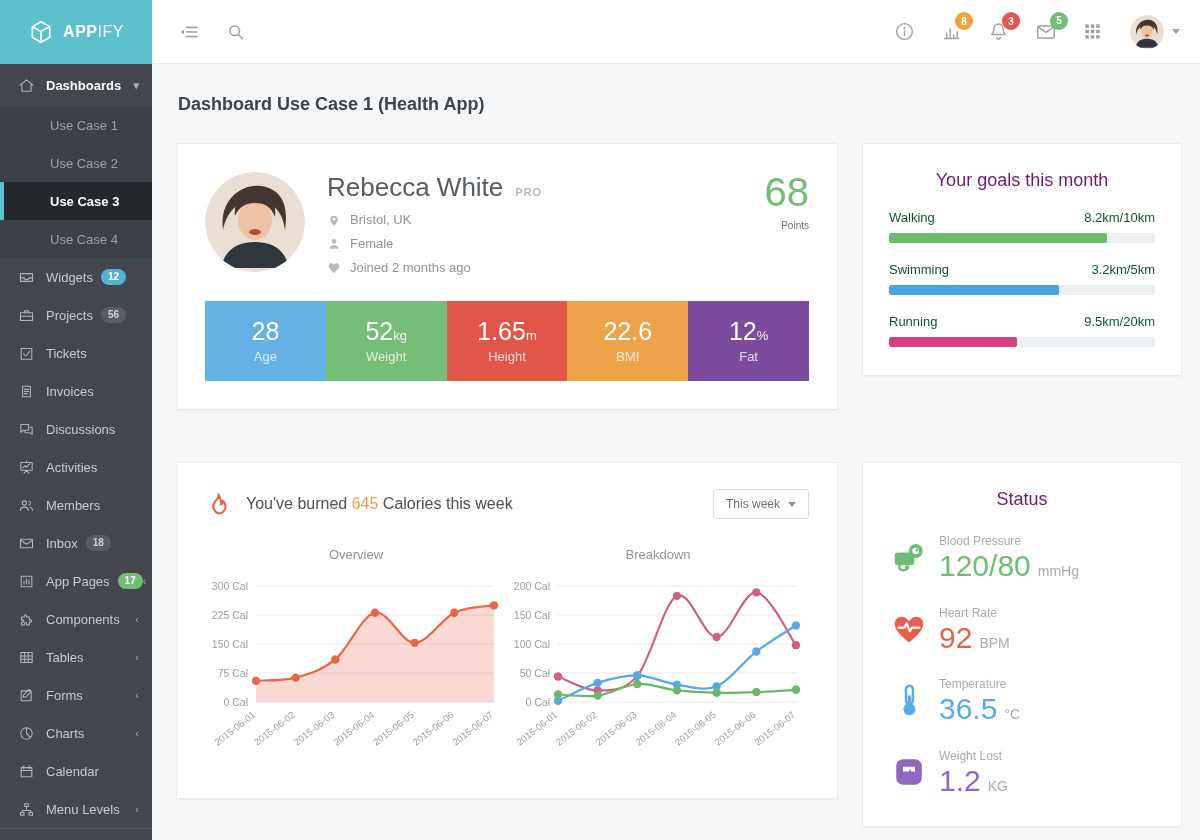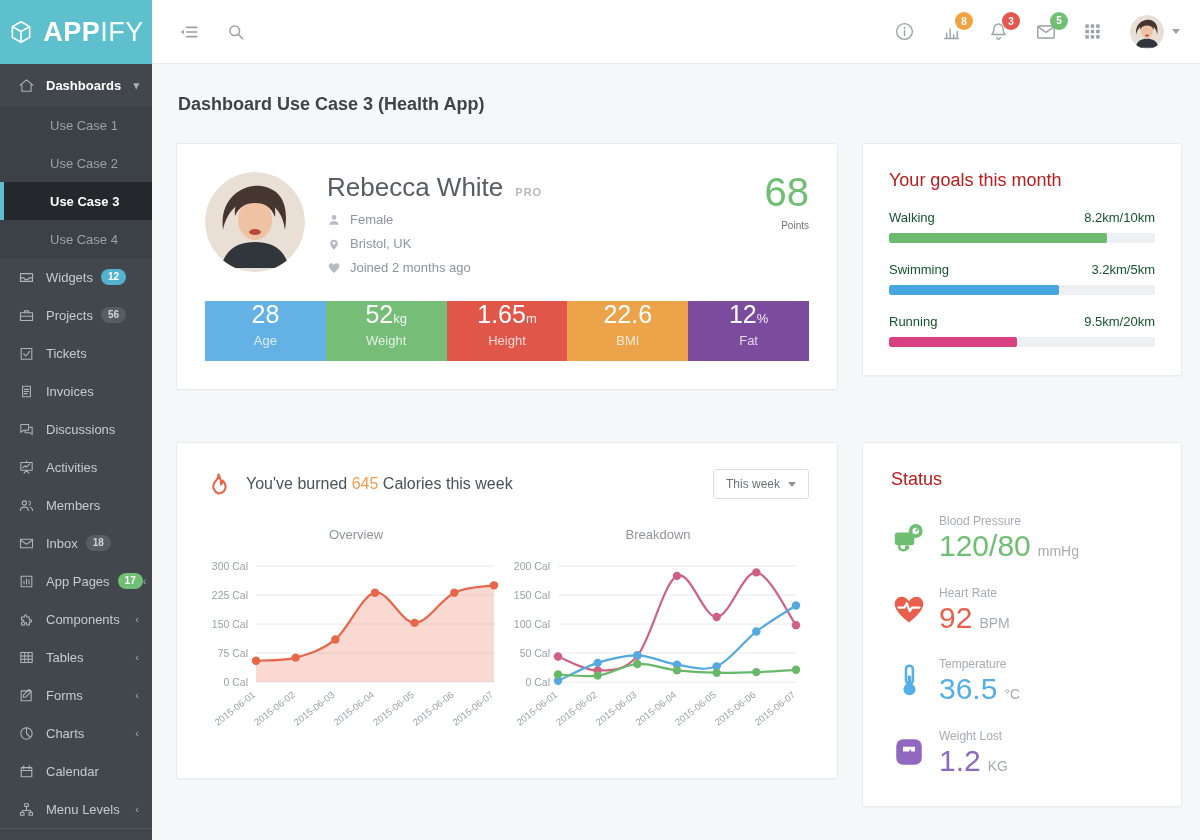--- a/index.html
+++ b/index.html
@@ -2,21 +2,21 @@
 <html><head>
 <meta charset="utf-8">
 <style>
   * { box-sizing: border-box; margin: 0; padding: 0; }
   html, body { width: 1200px; height: 840px; overflow: hidden; }
   body { font-family: "Liberation Sans", sans-serif; background: #f6f7f9; color: #3e444b; }
 
   
   .topbar { position: absolute; top: 0; left: 0; width: 1200px; height: 64px; display: flex; z-index: 5; }
   .logo-block { width: 152px; height: 64px; background: #5fc0cd; display: flex; align-items: center; justify-content: center; gap: 9px; color: #fff; }
-  .logo-text { font-size: 27px; letter-spacing: .5px; color: #fff; }
+  .logo-text { font-size: 16px; letter-spacing: .5px; color: #fff; }
   .logo-text b { font-weight: 700; }
   .logo-text span { font-weight: 300; opacity: .93; }
   .header-bar { flex: 1; background: #fff; border-bottom: 1px solid #e8eaed; display: flex; align-items: center; padding: 0 20px 0 26px; }
   .hicon { color: #9aa1a8; display: inline-flex; align-items: center; justify-content: center; cursor: pointer; }
   .hicon + .hicon { margin-left: 26px; }
   .header-right { margin-left: auto; display: flex; align-items: center; }
   .badge-wrap { position: relative; margin-left: 26px; }
   .badge { position: absolute; top: -9px; right: -11px; min-width: 18px; height: 18px; border-radius: 9px; color: #fff; font-size: 10px; font-weight: 700; display: flex; align-items: center; justify-content: center; padding: 0 4px; }
   .badge-orange { background: #f0a33e; }
   .badge-red    { background: #e4574e; }
@@ -38,37 +38,37 @@
   .submenu { background: #3c4147; }
   .sub-item { height: 38px; display: flex; align-items: center; padding-left: 46px; color: #9aa1a8; font-size: 13px; cursor: pointer; border-left: 4px solid transparent; }
   .sub-item.active { background: #24282c; color: #fff; font-weight: 700; border-left-color: #5fc0cd; }
   .side-item.divided { border-top: 1px solid rgba(255,255,255,.08); }
 
   
   .main { position: absolute; top: 64px; left: 152px; right: 0; bottom: 0; padding: 22px 18px 0 24px; overflow: hidden; }
   .page-title { font-size: 18px; font-weight: 600; color: #3e444b; margin: 8px 0 28px 2px; }
   .content-grid { display: grid; grid-template-columns: 662px 320px; column-gap: 24px; row-gap: 52px; align-items: start; }
   .card { background: #fff; border: 1px solid #e9ebef; border-radius: 2px; box-shadow: 0 1px 1px rgba(0,0,0,.03); }
-  .card-title { font-size: 18px; font-weight: 400; color: #b91c1c; }
+  .card-title { font-size: 18px; font-weight: 400; color: #701a75; text-align: center; }
 
   
   .profile-card { padding: 28px; }
   .profile-top { display: flex; }
   .avatar-lg { width: 100px; height: 100px; border-radius: 50%; overflow: hidden; flex: none; }
   .profile-info { margin-left: 22px; flex: 1; }
   .profile-name-row { display: flex; align-items: baseline; }
   .profile-name { font-size: 26px; font-weight: 300; color: #575d64; }
   .profile-tag { font-size: 11px; font-weight: 700; letter-spacing: 1px; color: #b2b8be; margin-left: 12px; }
   .profile-detail { display: flex; align-items: center; margin-top: 9px; font-size: 13px; color: #8d949b; }
   .profile-detail .d-icon { width: 14px; height: 14px; margin-right: 9px; color: #b5bbc1; }
   .points-box { text-align: right; }
   .points-value { font-size: 40px; font-weight: 300; color: #6fbf73; line-height: 1; }
   .points-label { font-size: 10px; color: #737373; margin-top: 8px; }
   .stats-bar { display: flex; margin-top: 26px; }
-  .stat-tile { flex: 1; height: 60px; display: flex; flex-direction: column; align-items: center; color: #fff; }
+  .stat-tile { flex: 1; height: 80px; display: flex; flex-direction: column; align-items: center; justify-content: center; color: #fff; }
   .stat-value { font-size: 25px; font-weight: 300; line-height: 1.1; }
   .stat-unit { font-size: 13px; font-weight: 300; opacity: .9; }
   .stat-label { font-size: 13px; margin-top: 4px; opacity: .78; }
 
   
   .goals-card { padding: 26px 26px 28px; }
   .goal-row { margin-top: 19px; }
   .goal-line { display: flex; justify-content: space-between; font-size: 13px; color: #14532d; margin-top: 16px; }
   .goal-track { height: 10px; background: #edf0f3; border-radius: 2px; margin-top: 8px; overflow: hidden; }
   .goal-fill { height: 100%; border-radius: 2px; }
@@ -307,21 +307,21 @@
       <span class="s-icon"><svg viewBox="0 0 24 24" width="17" height="17" fill="none" stroke="currentColor" stroke-width="1.5" stroke-linecap="round" stroke-linejoin="round">
           <circle cx="12" cy="12" r="8"></circle>
           <circle cx="12" cy="12" r="3.3"></circle>
           <path d="M12 4v4.7M12 15.3V20M4 12h4.7M15.3 12H20"></path>
         </svg></span>
       <span class="side-badge sb-green">NEW</span>
     </div>
   </nav>
 
 <div class="main">
-  <h1 class="page-title">Dashboard Use Case 3 (Health App)</h1>
+  <h1 class="page-title">Dashboard Use Case 1 (Health App)</h1>
 
   <div class="content-grid">
 
     <section class="card profile-card">
       <div class="profile-top">
         <span class="avatar-lg">
           <svg width="100" height="100" viewBox="0 0 100 100">
               <circle cx="50" cy="50" r="50" fill="#e9dfd4"></circle>
               <path d="M18 58C14 26 38 12 56 14c20 3 28 18 24 44-2-16-10-28-28-30-16-2-30 10-34 30z" fill="#463630"></path>
               <ellipse cx="50" cy="48" rx="17" ry="20" fill="#eec3a3"></ellipse>
@@ -331,31 +331,31 @@
             </svg>
         </span>
         <div class="profile-info">
           <div class="profile-name-row">
             <span class="profile-name">Rebecca White</span>
             <span class="profile-tag">PRO</span>
           </div>
           <div id="profile-details">
               <div class="profile-detail">
                 <span class="d-icon"><svg viewBox="0 0 24 24" width="14" height="14">
+                    <path d="M12 22s-6.5-6.7-6.5-11A6.5 6.5 0 0 1 18.5 11c0 4.3-6.5 11-6.5 11z" fill="currentColor"></path>
+                    <circle cx="12" cy="10.5" r="2.4" fill="#fff"></circle>
+                  </svg></span>
+                <span>Bristol, UK</span>
+              </div>
+              <div class="profile-detail">
+                <span class="d-icon"><svg viewBox="0 0 24 24" width="14" height="14">
                     <circle cx="12" cy="7.5" r="4" fill="currentColor"></circle>
                     <path d="M4 20c.8-4.4 4-6.5 8-6.5s7.2 2.1 8 6.5z" fill="currentColor"></path>
                   </svg></span>
                 <span>Female</span>
-              </div>
-              <div class="profile-detail">
-                <span class="d-icon"><svg viewBox="0 0 24 24" width="14" height="14">
-                    <path d="M12 22s-6.5-6.7-6.5-11A6.5 6.5 0 0 1 18.5 11c0 4.3-6.5 11-6.5 11z" fill="currentColor"></path>
-                    <circle cx="12" cy="10.5" r="2.4" fill="#fff"></circle>
-                  </svg></span>
-                <span>Bristol, UK</span>
               </div>
               <div class="profile-detail">
                 <span class="d-icon"><svg viewBox="0 0 24 24" width="14" height="14">
                     <path d="M12 20.5C5.5 15 3 11.3 3 8.2 3 5.6 5.1 3.8 7.3 3.8c1.8 0 3.6 1.2 4.7 2.8 1.1-1.6 2.9-2.8 4.7-2.8 2.2 0 4.3 1.8 4.3 4.4 0 3.1-2.5 6.8-9 12.3z" fill="currentColor"></path>
                   </svg></span>
                 <span>Joined 2 months ago</span>
               </div>
             </div>
         </div>
         <div class="points-box">

